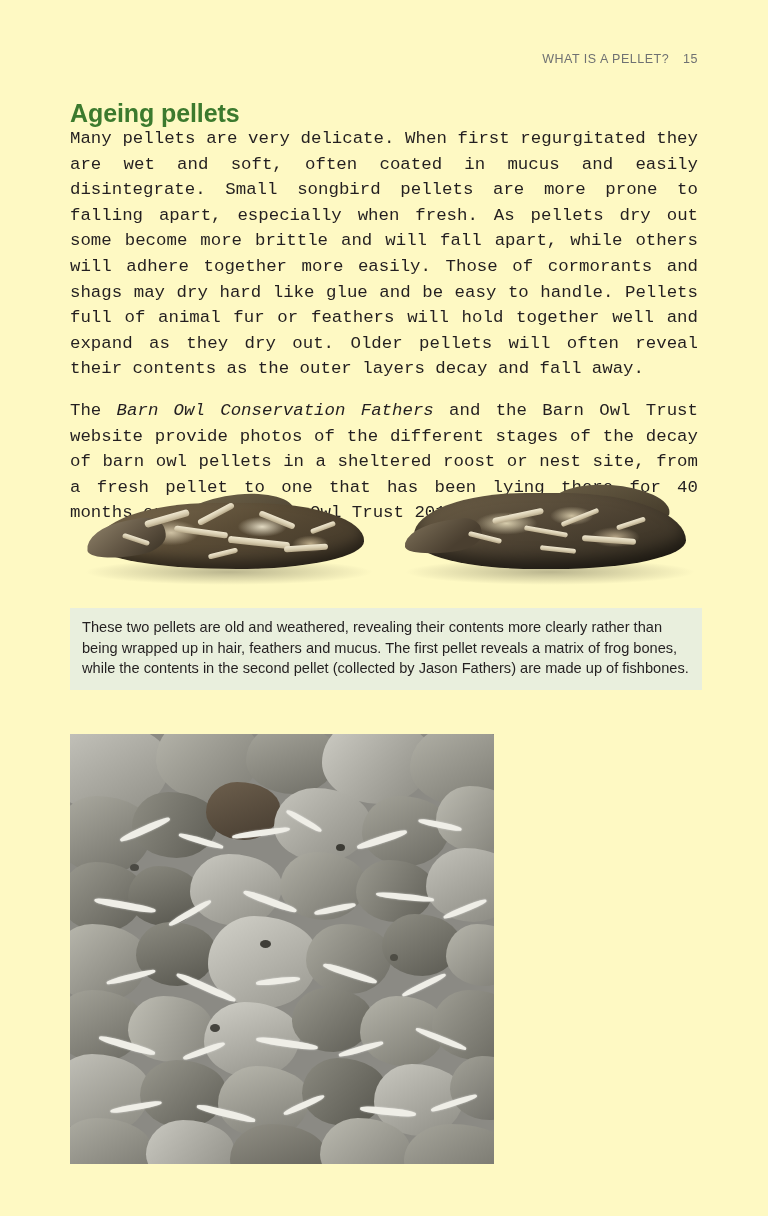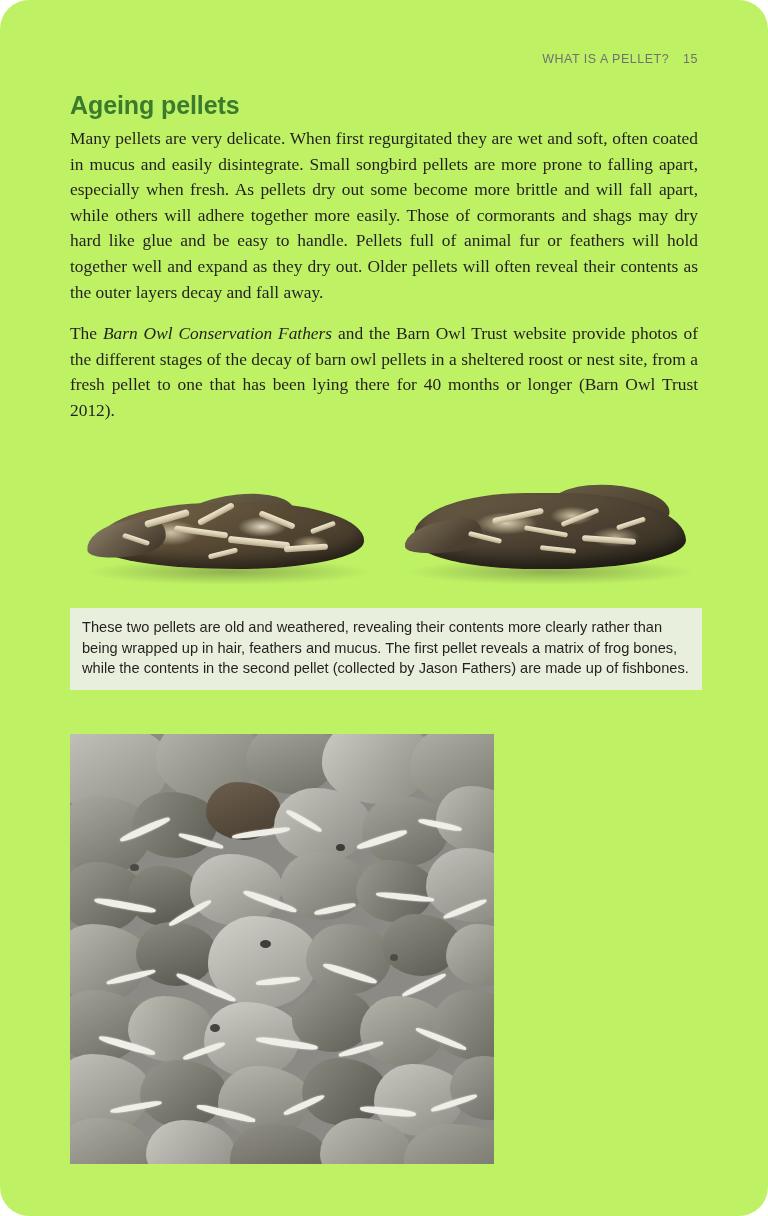--- a/index.html
+++ b/index.html
@@ -14,22 +14,21 @@
     font-family: "Liberation Serif", serif;
     color: #231f20;
     overflow: hidden;
   }
 
   .page {
     position: absolute;
     left: 0; top: 0;
     width: 768px;
     height: 1216px;
-    background: #bef264;
-    border-radius: 29px;
+    background: #fef9c3;
   }
 
   
   .running-head {
     position: absolute;
     right: 70px;
     top: 52px;
     font-family: "Liberation Sans", sans-serif;
     font-size: 12.5px;
     letter-spacing: 0.5px;
@@ -39,38 +38,38 @@
   }
   .running-head .page-num {
     margin-left: 14px;
     color: #6f7172;
   }
 
   
   .chapter-heading {
     position: absolute;
     left: 70px;
-    top: 74px;
+    top: 82px;
     font-family: "Liberation Sans", sans-serif;
     font-weight: bold;
     font-size: 25px;
     color: #3c7a2e;
     letter-spacing: -0.1px;
   }
 
   
   .body-col {
     position: absolute;
     left: 70px;
     top: 126px;
     width: 628px;
   }
   .body-col p {
     margin: 0 0 16px 0;
-    font-family: Liberation Serif, serif;
+    font-family: Liberation Mono, monospace;
     font-size: 17.4px;
     line-height: 25.6px;
     text-align: justify;
     text-justify: inter-word;
     color: #231f20;
   }
   .body-col p em {
     font-style: italic;
   }
 

